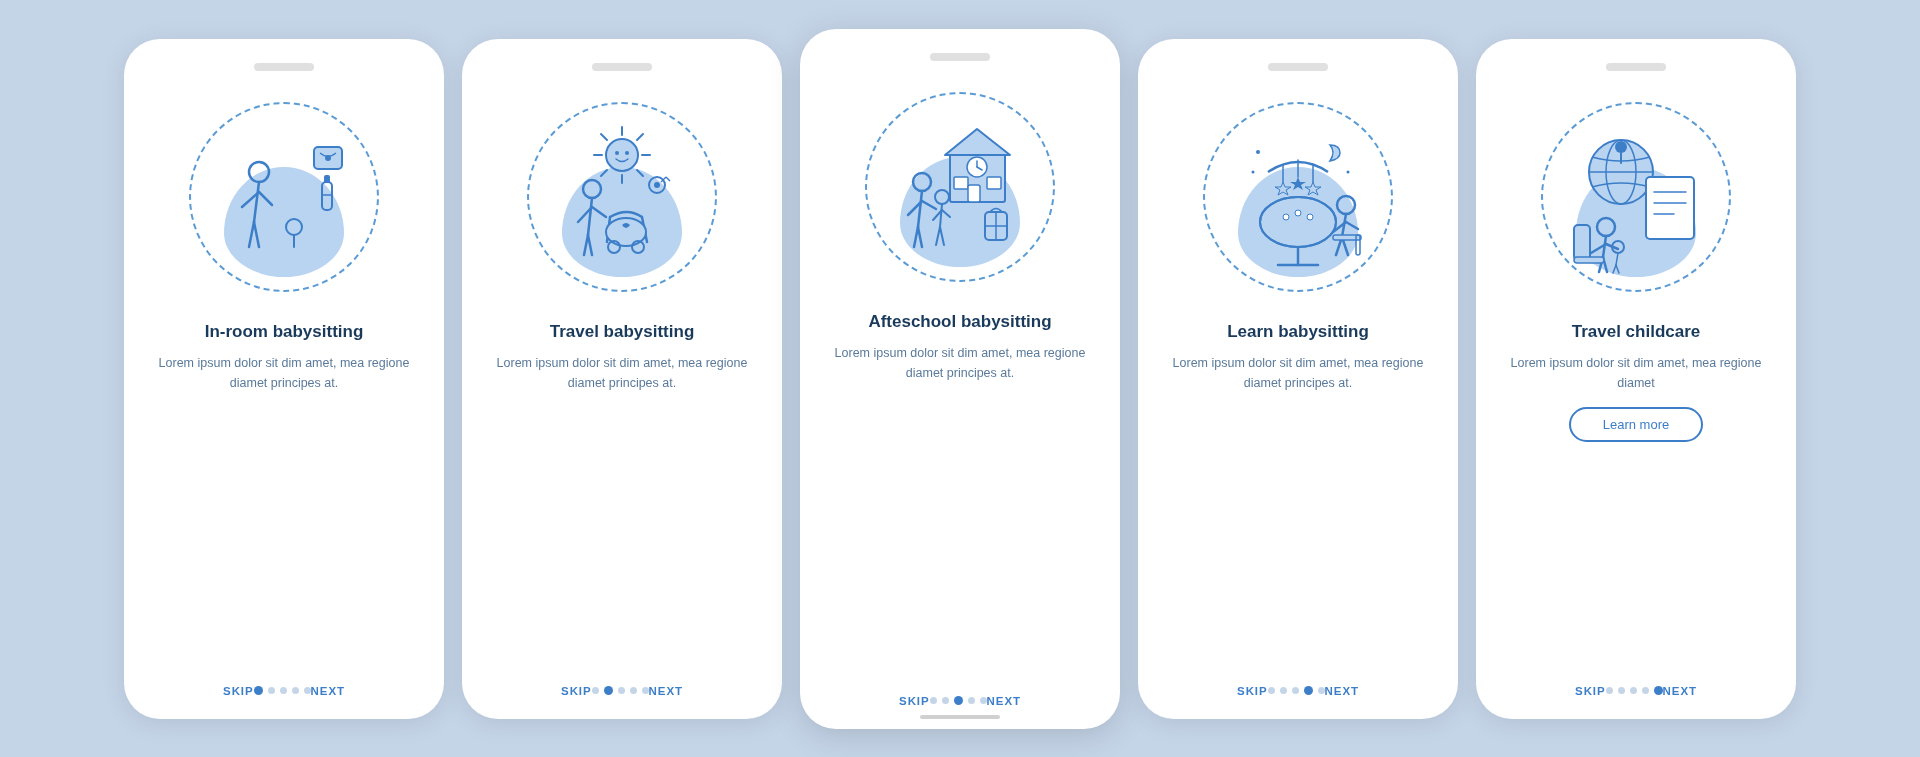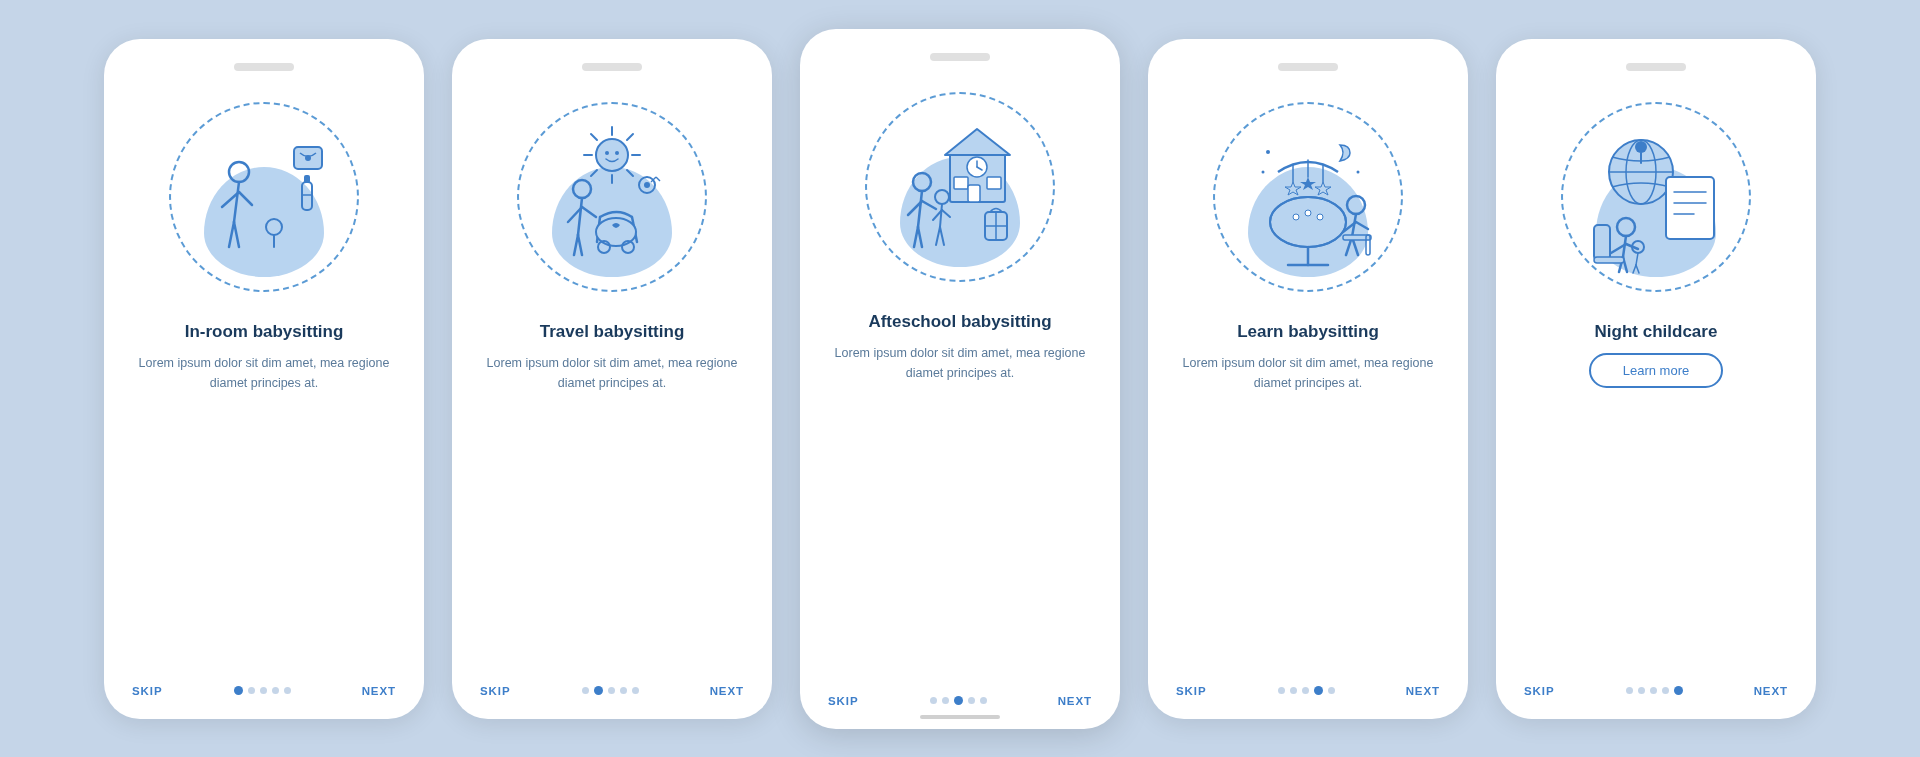--- a/index.html
+++ b/index.html
@@ -10,21 +10,21 @@
       background: #c5d5e8;
       display: flex;
       align-items: center;
       justify-content: center;
       font-family: 'Segoe UI', Arial, sans-serif;
       overflow: hidden;
     }
 
     .screens-container {
       display: flex;
-      gap: 28px;
+      gap: 18px;
       align-items: center;
       justify-content: center;
       padding: 30px 40px;
     }
 
     .phone-card {
       background: #ffffff;
       border-radius: 36px;
       width: 320px;
       height: 680px;
@@ -116,21 +116,21 @@
       cursor: pointer;
     }
 
     .card-footer {
       position: absolute;
       bottom: 22px;
       left: 0;
       right: 0;
       display: flex;
       align-items: center;
-      justify-content: space-between;
+      justify-content: center;
       padding: 0 28px;
     }
 
     .footer-skip, .footer-next {
       font-size: 11.5px;
       font-weight: 600;
       color: #3d7ec9;
       letter-spacing: 0.08em;
       cursor: pointer;
     }
@@ -412,21 +412,22 @@
 
         <rect x="18" y="108" width="16" height="35" rx="4" fill="#b8d4f0" stroke="#3d7ec9" stroke-width="2"></rect>
         <rect x="18" y="140" width="30" height="6" rx="3" fill="#b8d4f0" stroke="#3d7ec9" stroke-width="1.5"></rect>
 
         <circle cx="62" cy="130" r="6" fill="none" stroke="#3d7ec9" stroke-width="2"></circle>
         <line x1="62" y1="136" x2="60" y2="148" stroke="#3d7ec9" stroke-width="1.5" stroke-linecap="round"></line>
         <line x1="60" y1="148" x2="57" y2="156" stroke="#3d7ec9" stroke-width="1.5" stroke-linecap="round"></line>
         <line x1="60" y1="148" x2="63" y2="156" stroke="#3d7ec9" stroke-width="1.5" stroke-linecap="round"></line>
       </svg>
     </div>
-    <div class="card-title">Night childcare</div>
+    <div class="card-title">Travel childcare</div>
+    <div class="card-desc">Lorem ipsum dolor sit dim amet, mea regione diamet</div>
     <button class="learn-more-btn">Learn more</button>
     <div class="card-footer">
       <span class="footer-skip">SKIP</span>
       <div class="dots-container">
         <div class="dot"></div>
         <div class="dot"></div>
         <div class="dot"></div>
         <div class="dot"></div>
         <div class="dot active"></div>
       </div>

